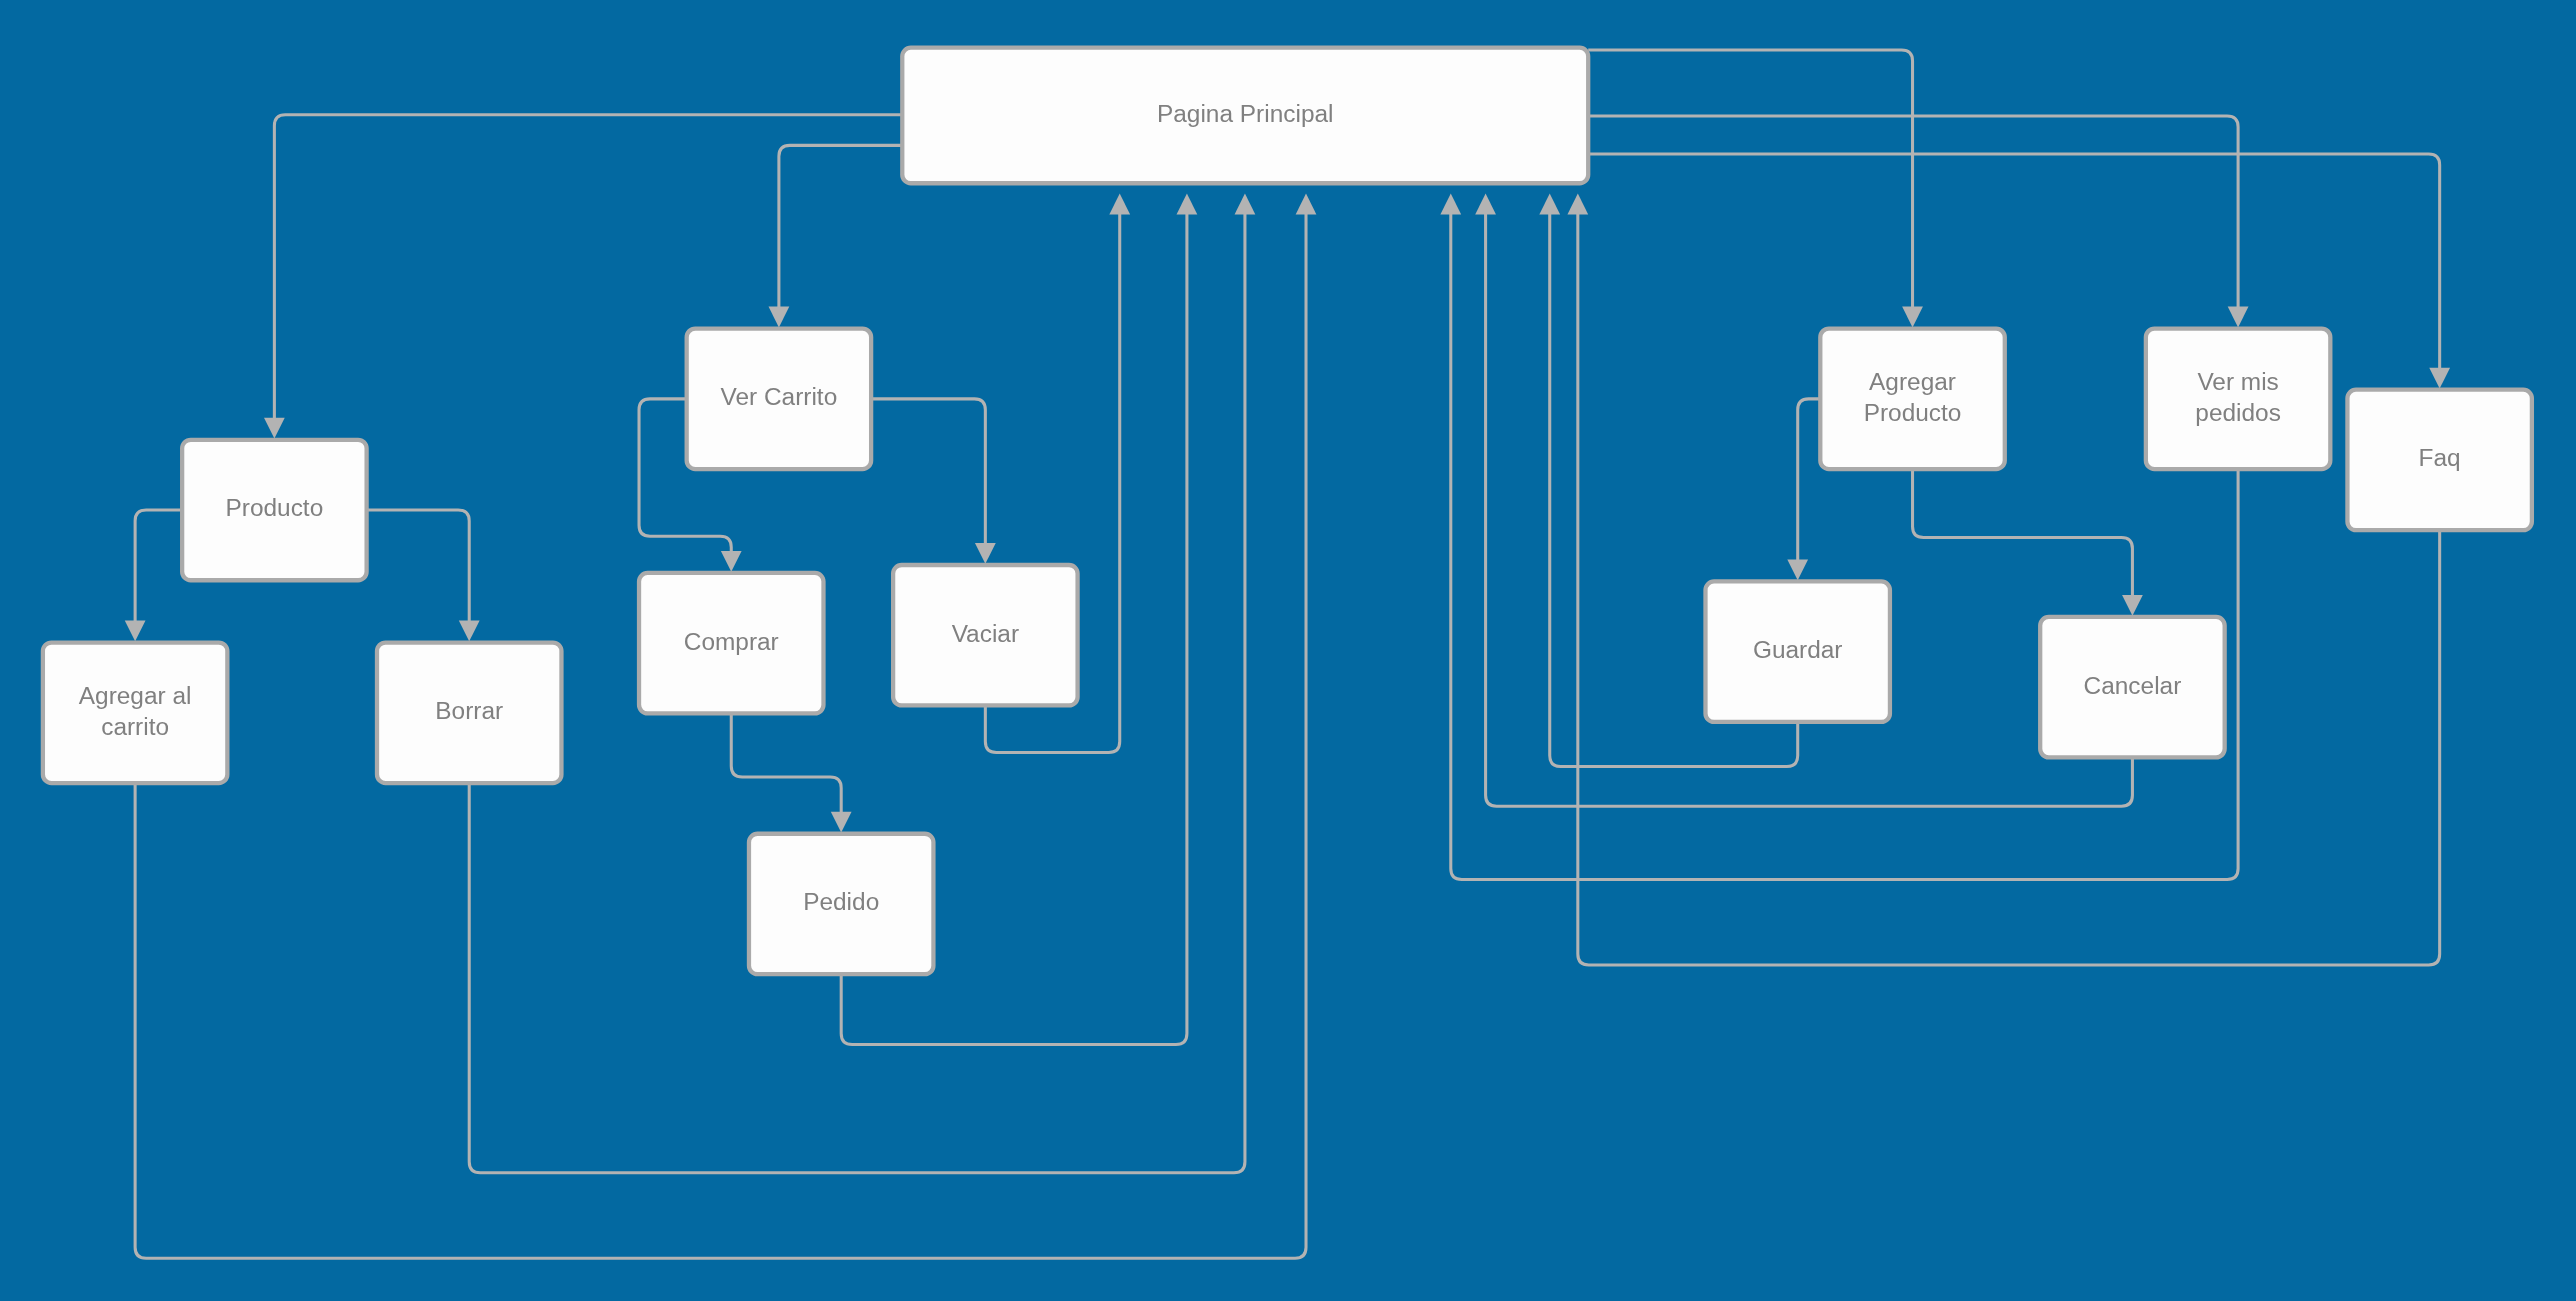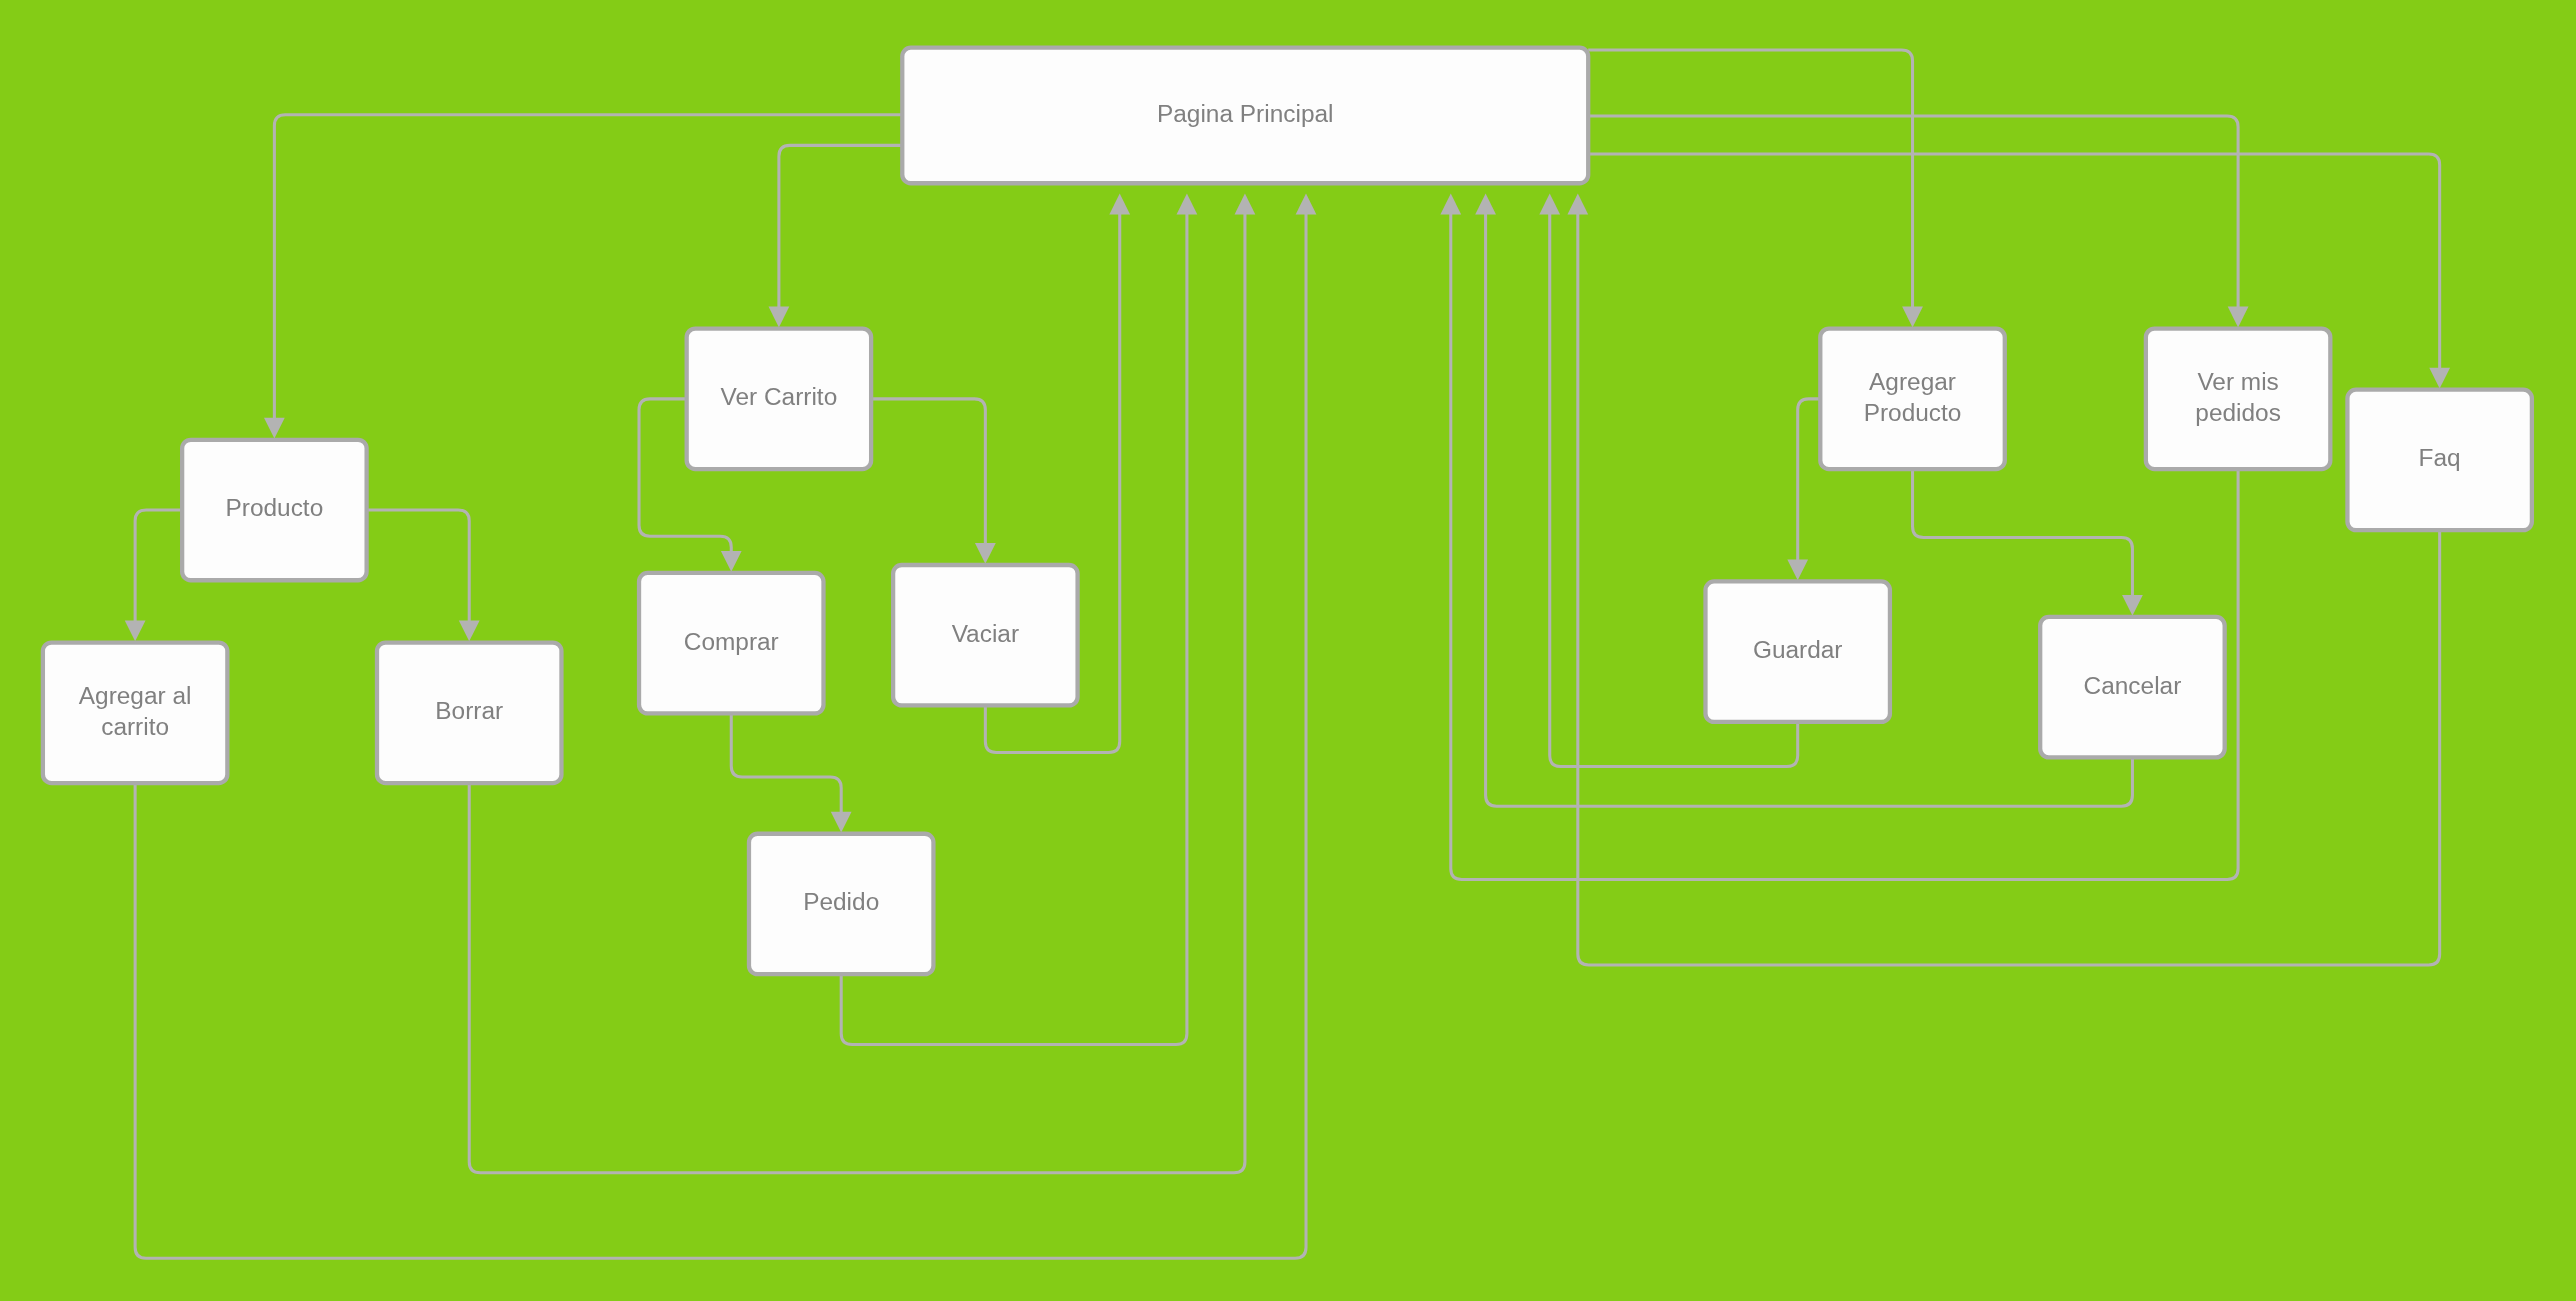--- a/index.html
+++ b/index.html
@@ -1,18 +1,18 @@
 <!DOCTYPE html>
 <html style="font-size:9.8px"><head>
 <meta charset="utf-8">
 <style>
   html,body{margin:0;padding:0;background:#000;}
   body{width:2576px;height:1301px;overflow:hidden;
        font-family:"Liberation Sans","DejaVu Sans",sans-serif;}
-  #canvas{position:relative;width:2576px;height:1301px;background:#84cc16;}
+  #canvas{position:relative;width:2576px;height:1301px;background:#0369a1;}
   svg.flow{position:absolute;left:0;top:0;width:2576px;height:1301px;}
   .node-rect{fill:#fdfdfd;stroke:#aaaaaa;stroke-width:7;}
   .node-label{fill:#808080;font-family:"Liberation Sans","DejaVu Sans",sans-serif;
               font-size:40px;text-anchor:middle;dominant-baseline:middle;}
   .edge{fill:none;stroke:#b3b3b3;stroke-width:5;stroke-linejoin:round;stroke-linecap:butt;}
   .arrowhead{fill:#b3b3b3;stroke:none;}
 </style>
 </head>
 <body>
 

